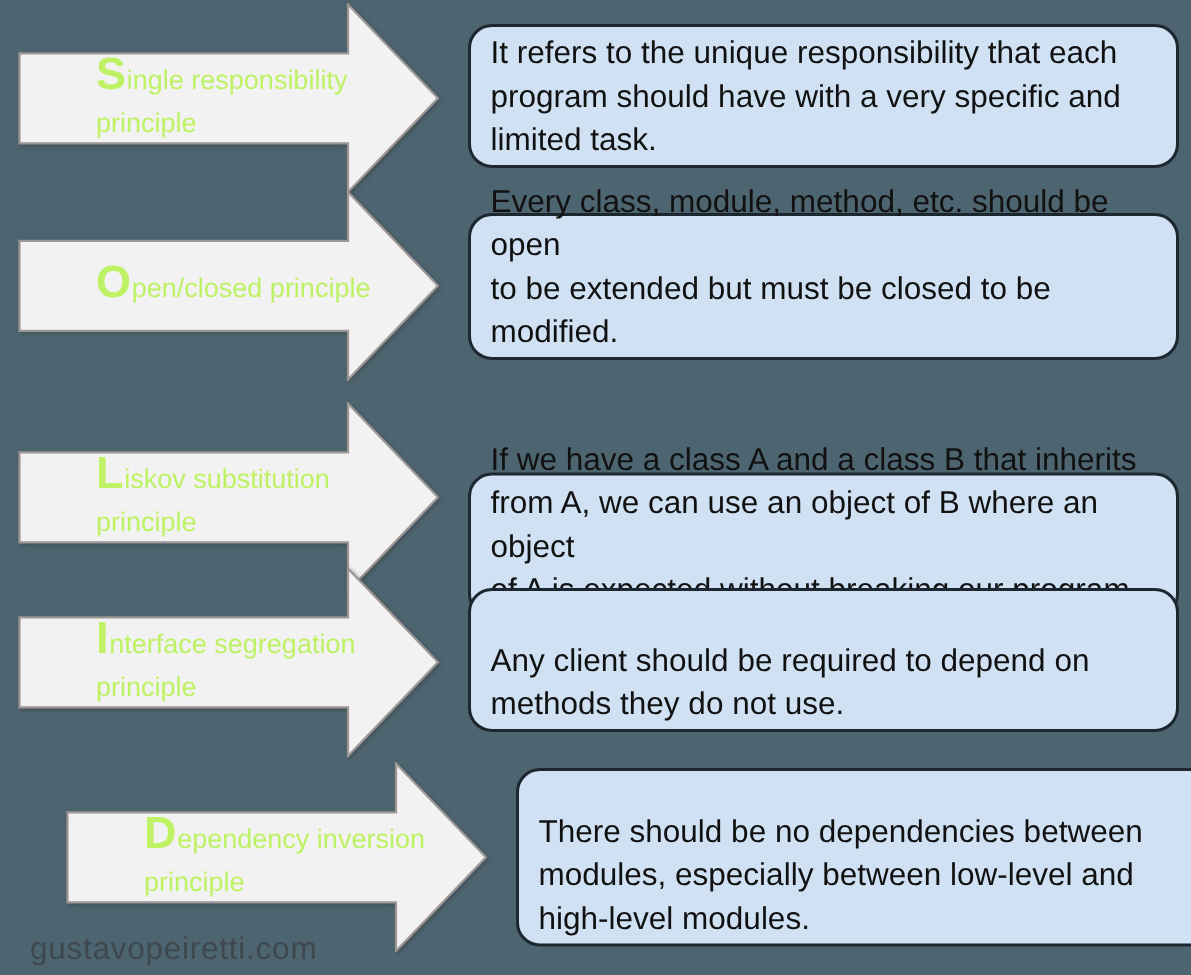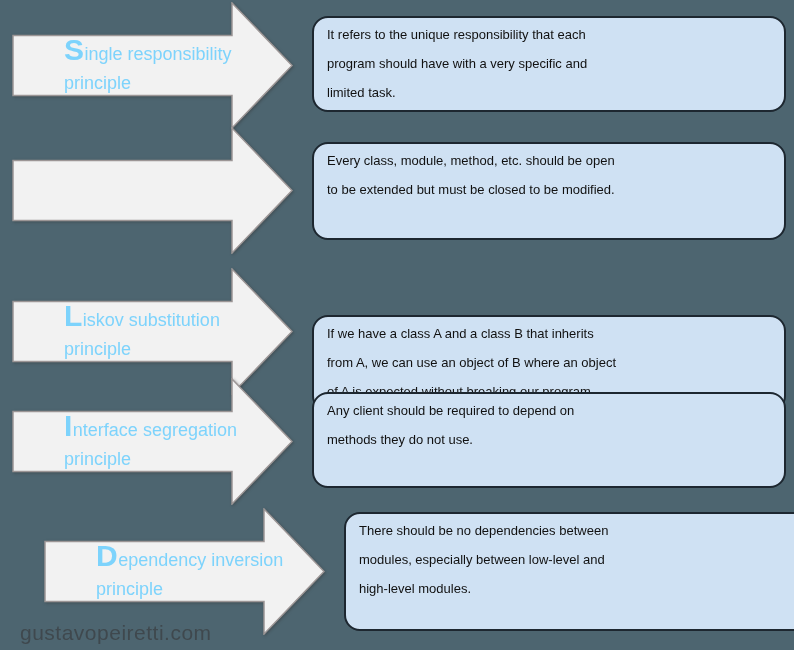--- a/index.html
+++ b/index.html
@@ -15,38 +15,38 @@
   }
   .row{position:absolute;left:0;width:794px;}
   .arrow-svg{
     position:absolute;left:12px;top:0;
     width:281px;height:127px;
     filter:drop-shadow(1.5px 1.5px 1.5px rgba(50,50,50,0.45));
   }
   .arrow-label{
     position:absolute;left:64px;top:33px;
     width:192px;height:61px;
-    display:flex;flex-direction:column;justify-content:flex-start;
-    font-size:18px;line-height:29px;color:#7dd3fc;
+    display:flex;flex-direction:column;justify-content:center;
+    font-size:18px;line-height:29px;color:#bef264;
   }
   .arrow-label .txt{white-space:pre-line;}
   .arrow-label .cap{
     font-weight:bold;font-size:30px;line-height:29px;
     letter-spacing:0.5px;
   }
   .desc-box{
     position:absolute;left:312px;
     width:474px;
     background:var(--box-fill,#cfe1f3);
     border:2px solid var(--box-border,#1d2730);
     border-radius:16px;
     box-sizing:border-box;
-    display:flex;align-items:flex-start;
+    display:flex;align-items:flex-end;
     padding:2px 18px 2px 13px;
-    font-size:13px;line-height:29px;color:#111;
+    font-size:21px;line-height:29px;color:#111;
   }
   .desc-box .txt{white-space:pre-line;}
   .watermark{
     position:absolute;left:20px;top:621px;
     font-size:21px;letter-spacing:0.5px;
     color:var(--watermark,#3c4246);
     opacity:0.8;
   }
 </style>
 </head>
@@ -66,20 +66,23 @@
       <span class="txt">It refers to the unique responsibility that each
 program should have with a very specific and
 limited task.</span>
     </div>
   </div>
 
   <div class="row" style="top:127px;height:127px;">
     <svg class="arrow-svg" viewBox="0 0 281 127" aria-hidden="true">
       <polygon points="1,33.5 220,33.5 220,1 280,63.5 220,126 220,93.5 1,93.5" fill="#f2f2f2" stroke="#9c9696" stroke-width="1.5" stroke-linejoin="miter"></polygon>
     </svg>
+    <div class="arrow-label">
+        <span class="txt"><span class="cap">O</span><span>pen/closed principle</span></span>
+      </div>
     <div class="desc-box" style="top:15px;height:98px;">
       <span class="txt">Every class, module, method, etc. should be open
 to be extended but must be closed to be modified.</span>
     </div>
   </div>
 
   <div class="row" style="top:268px;height:127px;">
     <svg class="arrow-svg" viewBox="0 0 281 127" aria-hidden="true">
       <polygon points="1,33.5 220,33.5 220,1 280,63.5 220,126 220,93.5 1,93.5" fill="#f2f2f2" stroke="#9c9696" stroke-width="1.5" stroke-linejoin="miter"></polygon>
     </svg>

